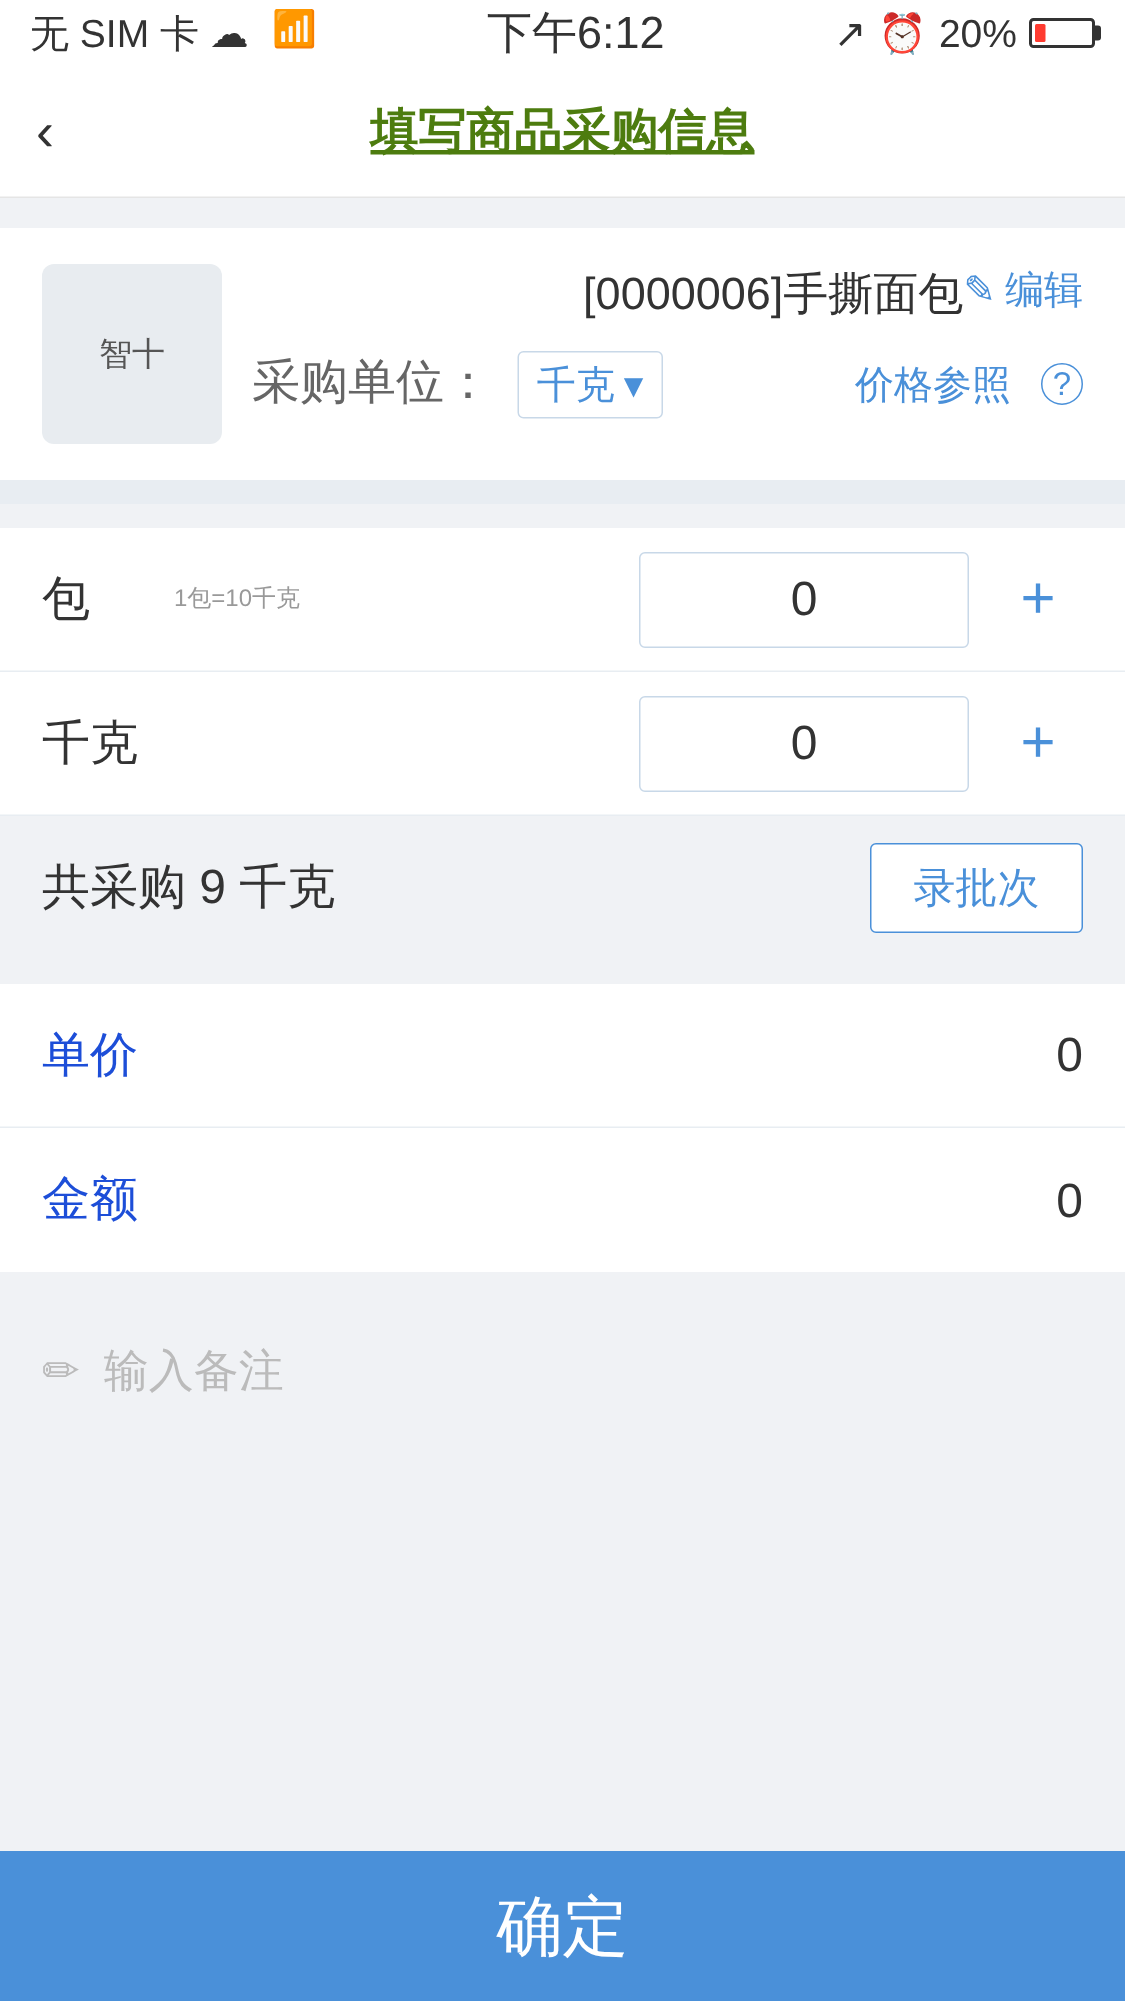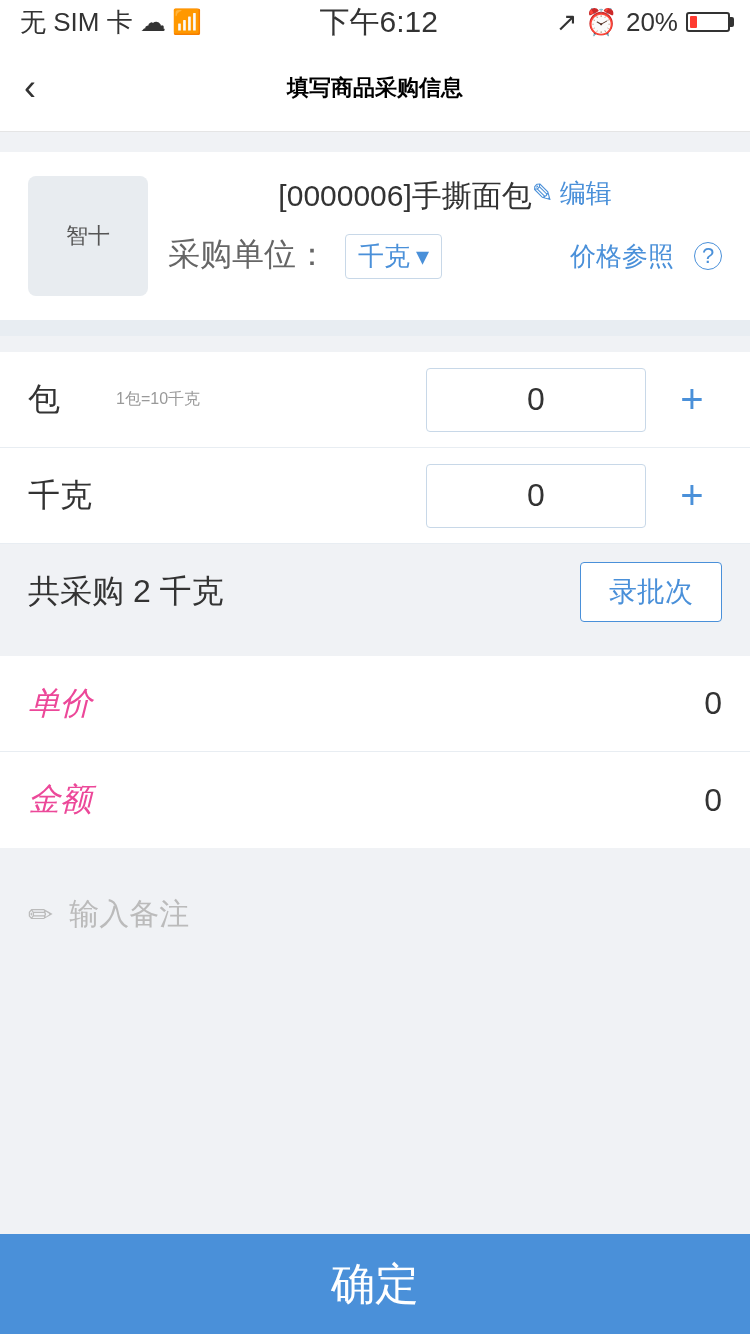--- a/index.html
+++ b/index.html
@@ -17,21 +17,21 @@
     .status-bar {
       height: 44px;
       background: #fff;
       display: flex;
       align-items: center;
       justify-content: space-between;
       padding: 0 20px;
       font-size: 26px;
       color: #333;
     }
-    .status-left { display: flex; align-items: center; gap: 6px; }
+    .status-left { display: flex; align-items: flex-start; gap: 16px; }
     .status-center { font-size: 30px; font-weight: 500; }
     .status-right { display: flex; align-items: center; gap: 8px; font-size: 26px; }
     .battery {
       width: 44px; height: 20px; border: 2px solid #333; border-radius: 3px; position: relative;
       display: flex; align-items: center; padding: 2px;
     }
     .battery::after {
       content: ''; position: absolute; right: -6px; top: 50%;
       transform: translateY(-50%); width: 4px; height: 10px;
       background: #333; border-radius: 0 2px 2px 0;
@@ -49,23 +49,24 @@
       border-bottom: 1px solid #e5e5e5;
     }
     .nav-back {
       position: absolute;
       left: 24px;
       font-size: 36px;
       color: #333;
       cursor: pointer;
     }
     .nav-title {
-      font-size: 22px;
+      font-size: 32px;
       font-weight: 600;
-      color: #000000;
+      color: #4d7c0f;
+      text-decoration: underline;
     }
 
     
     .product-card {
       background: #fff;
       margin-top: 20px;
       padding: 24px 28px;
       display: flex;
       align-items: flex-start;
       gap: 20px;
@@ -82,21 +83,21 @@
     }
     .product-thumb-text {
       font-size: 22px;
       color: #555;
       text-align: left;
       line-height: 1.4;
     }
     .product-info { flex: 1; }
     .product-header {
       display: flex;
-      justify-content: center;
+      justify-content: flex-end;
       align-items: flex-start;
       margin-bottom: 16px;
     }
     .product-name {
       font-size: 30px;
       color: #333;
       font-weight: 500;
     }
     .edit-link {
       font-size: 26px;
@@ -216,21 +217,21 @@
     }
     .price-row {
       display: flex;
       align-items: center;
       justify-content: space-between;
       padding: 0 28px;
       height: 96px;
       border-bottom: 1px solid #e8edf2;
     }
     .price-row:last-child { border-bottom: none; }
-    .price-label { font-size: 32px; color: #ec4899; font-style: italic; }
+    .price-label { font-size: 32px; color: #1d4ed8; }
     .price-value { font-size: 32px; color: #333; }
 
     
     .remark-section {
       background: #f0f2f5;
       margin-top: 16px;
       padding: 24px 28px;
       display: flex;
       align-items: center;
       gap: 16px;
@@ -331,21 +332,21 @@
   <div class="qty-row">
     <span class="qty-label">千克</span>
     <div class="qty-input-area">
       <input class="qty-input" type="text" value="0" style="">
       <button class="qty-plus">+</button>
     </div>
   </div>
 </div>
 
 <div class="summary-row">
-  <span class="summary-text">共采购 2 千克</span>
+  <span class="summary-text">共采购 9 千克</span>
   <button class="batch-btn">录批次</button>
 </div>
 
 <div class="price-section">
   <div class="price-row">
     <span class="price-label">单价</span>
     <span class="price-value">0</span>
   </div>
   <div class="price-row">
     <span class="price-label">金额</span>

